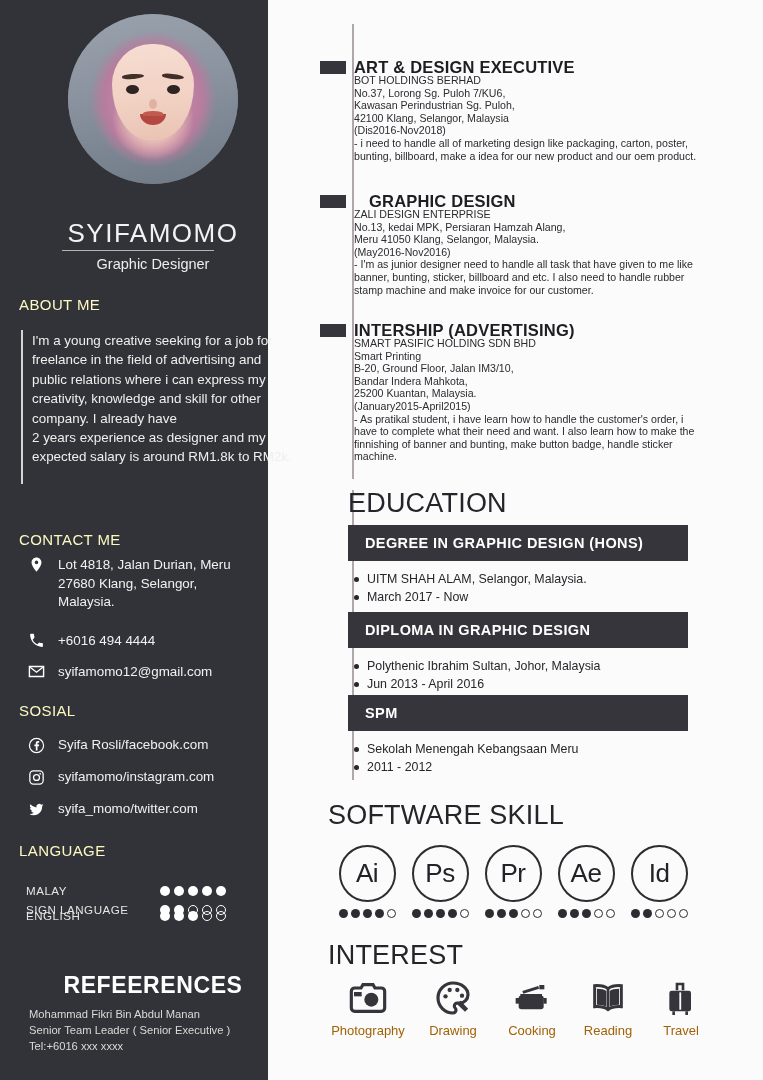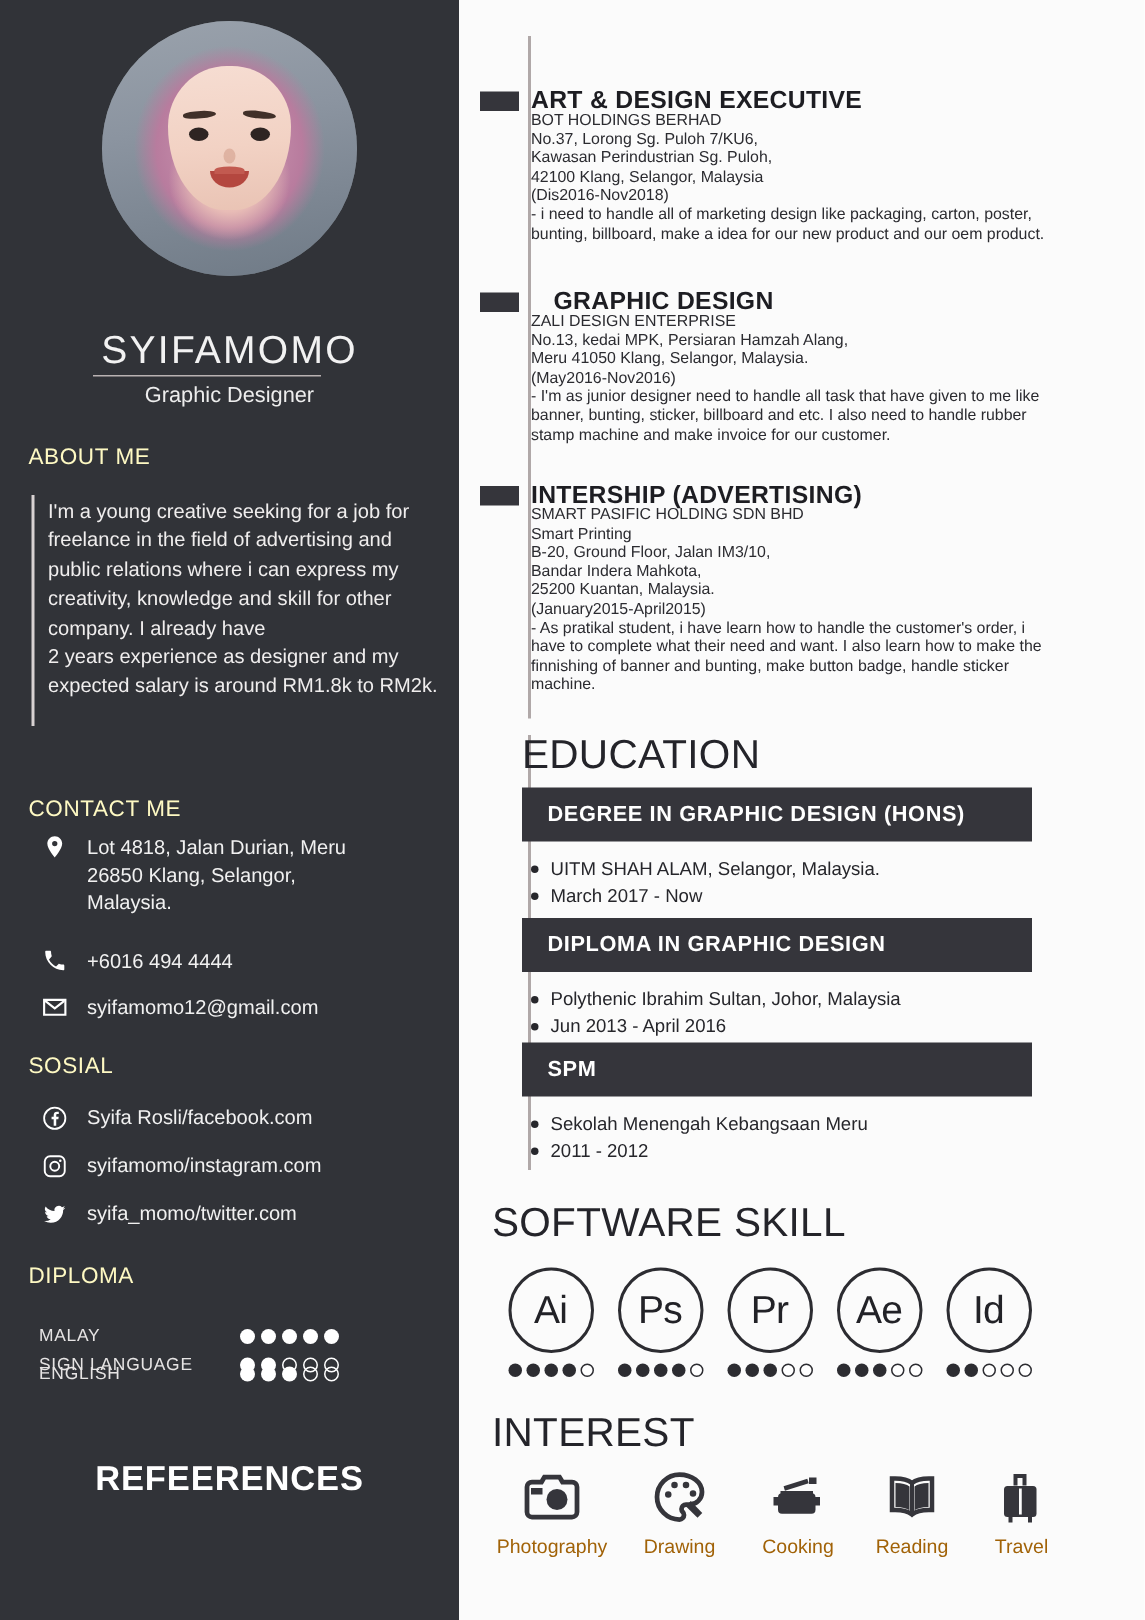--- a/index.html
+++ b/index.html
@@ -13,21 +13,21 @@
     position: relative;
     width: 763px; height: 1080px;
     background: #fbfbfb;
     overflow: hidden;
   }
 
   
   #sidebar {
     position: absolute;
     left: 0; top: 0;
-    width: 306px; height: 1080px;
+    width: 268px; height: 1080px;
     background: #313338;
     color: #ffffff;
     padding: 0;
   }
   .photo-wrap {
     position: absolute;
     left: 68px; top: 14px;
     width: 170px; height: 170px;
     border-radius: 50%;
     overflow: hidden;
@@ -201,21 +201,21 @@
 
     <div class="sec-title" id="contact-title">CONTACT ME</div>
     <div id="contact-list">
         <div class="c-row" style="top: 556px;">
           <span class="c-ico">
             <svg viewBox="0 0 24 24" width="17" height="17" fill="#ffffff">
               <path d="M12 2C8.1 2 5 5.1 5 9c0 5.2 7 13 7 13s7-7.8 7-13c0-3.9-3.1-7-7-7zm0 9.5A2.5 2.5 0 1 1 12 6.5a2.5 2.5 0 0 1 0 5z"></path>
             </svg>
           </span>
           <span class="c-txt">Lot 4818, Jalan Durian, Meru
-26850 Klang, Selangor,
+27680 Klang, Selangor,
 Malaysia.</span>
         </div>
         <div class="c-row" style="top: 632px;">
           <span class="c-ico">
             <svg viewBox="0 0 24 24" width="17" height="17" fill="#ffffff">
               <path d="M6.6 10.8c1.4 2.8 3.8 5.1 6.6 6.6l2.2-2.2c.3-.3.7-.4 1-.2 1.1.4 2.4.6 3.6.6.6 0 1 .4 1 1V20c0 .6-.4 1-1 1C10.8 21 3 13.2 3 3.6c0-.6.4-1 1-1h3.5c.6 0 1 .4 1 1 0 1.3.2 2.5.6 3.6.1.4 0 .8-.2 1l-2.3 2.6z"></path>
             </svg>
           </span>
           <span class="c-txt">+6016 494 4444</span>
         </div>
@@ -254,21 +254,21 @@
         <div class="c-row" style="top: 800px; align-items: center;">
           <span class="c-ico">
             <svg viewBox="0 0 24 24" width="17" height="17" fill="#ffffff">
               <path d="M22 5.9c-.7.3-1.5.6-2.4.7.8-.5 1.5-1.3 1.8-2.3-.8.5-1.7.8-2.6 1a4.1 4.1 0 0 0-7 3.7A11.6 11.6 0 0 1 3.4 4.6a4.1 4.1 0 0 0 1.3 5.5c-.7 0-1.3-.2-1.8-.5 0 2 1.4 3.7 3.3 4.1-.6.2-1.2.2-1.8.1.5 1.6 2 2.8 3.8 2.8A8.3 8.3 0 0 1 2 18.3 11.7 11.7 0 0 0 8.3 20c7.5 0 11.6-6.2 11.6-11.6v-.5c.8-.6 1.5-1.3 2.1-2.1z"></path>
             </svg>
           </span>
           <span class="c-txt">syifa_momo/twitter.com</span>
         </div>
       </div>
 
-    <div class="sec-title" id="lang-title">DIPLOMA</div>
+    <div class="sec-title" id="lang-title">LANGUAGE</div>
     <div id="lang-list">
         <div class="lang-row" style="top: 884px;">
           <span class="lang-name">MALAY</span>
           <span class="dots">
             <span class="dot on"></span>
             <span class="dot on"></span>
             <span class="dot on"></span>
             <span class="dot on"></span>
             <span class="dot on"></span>
           </span>
@@ -289,20 +289,23 @@
             <span class="dot on"></span>
             <span class="dot on"></span>
             <span class="dot off"></span>
             <span class="dot off"></span>
             <span class="dot off"></span>
           </span>
         </div>
       </div>
 
     <div id="ref-title">REFEERENCES</div>
+    <div id="ref-text">Mohammad Fikri Bin Abdul Manan
+Senior Team Leader ( Senior Executive )
+Tel:+6016 xxx xxxx</div>
   </div>
 
   <div id="main">
 
     <div id="exp-rail"></div>
     <div id="edu-rail"></div>
 
     <div id="exp-list">
         <div class="job-marker" style="left: 14px; top: 61px;"></div>
         <div class="job-head" style="left: 48px; top: 58px;">ART &amp; DESIGN EXECUTIVE</div>

